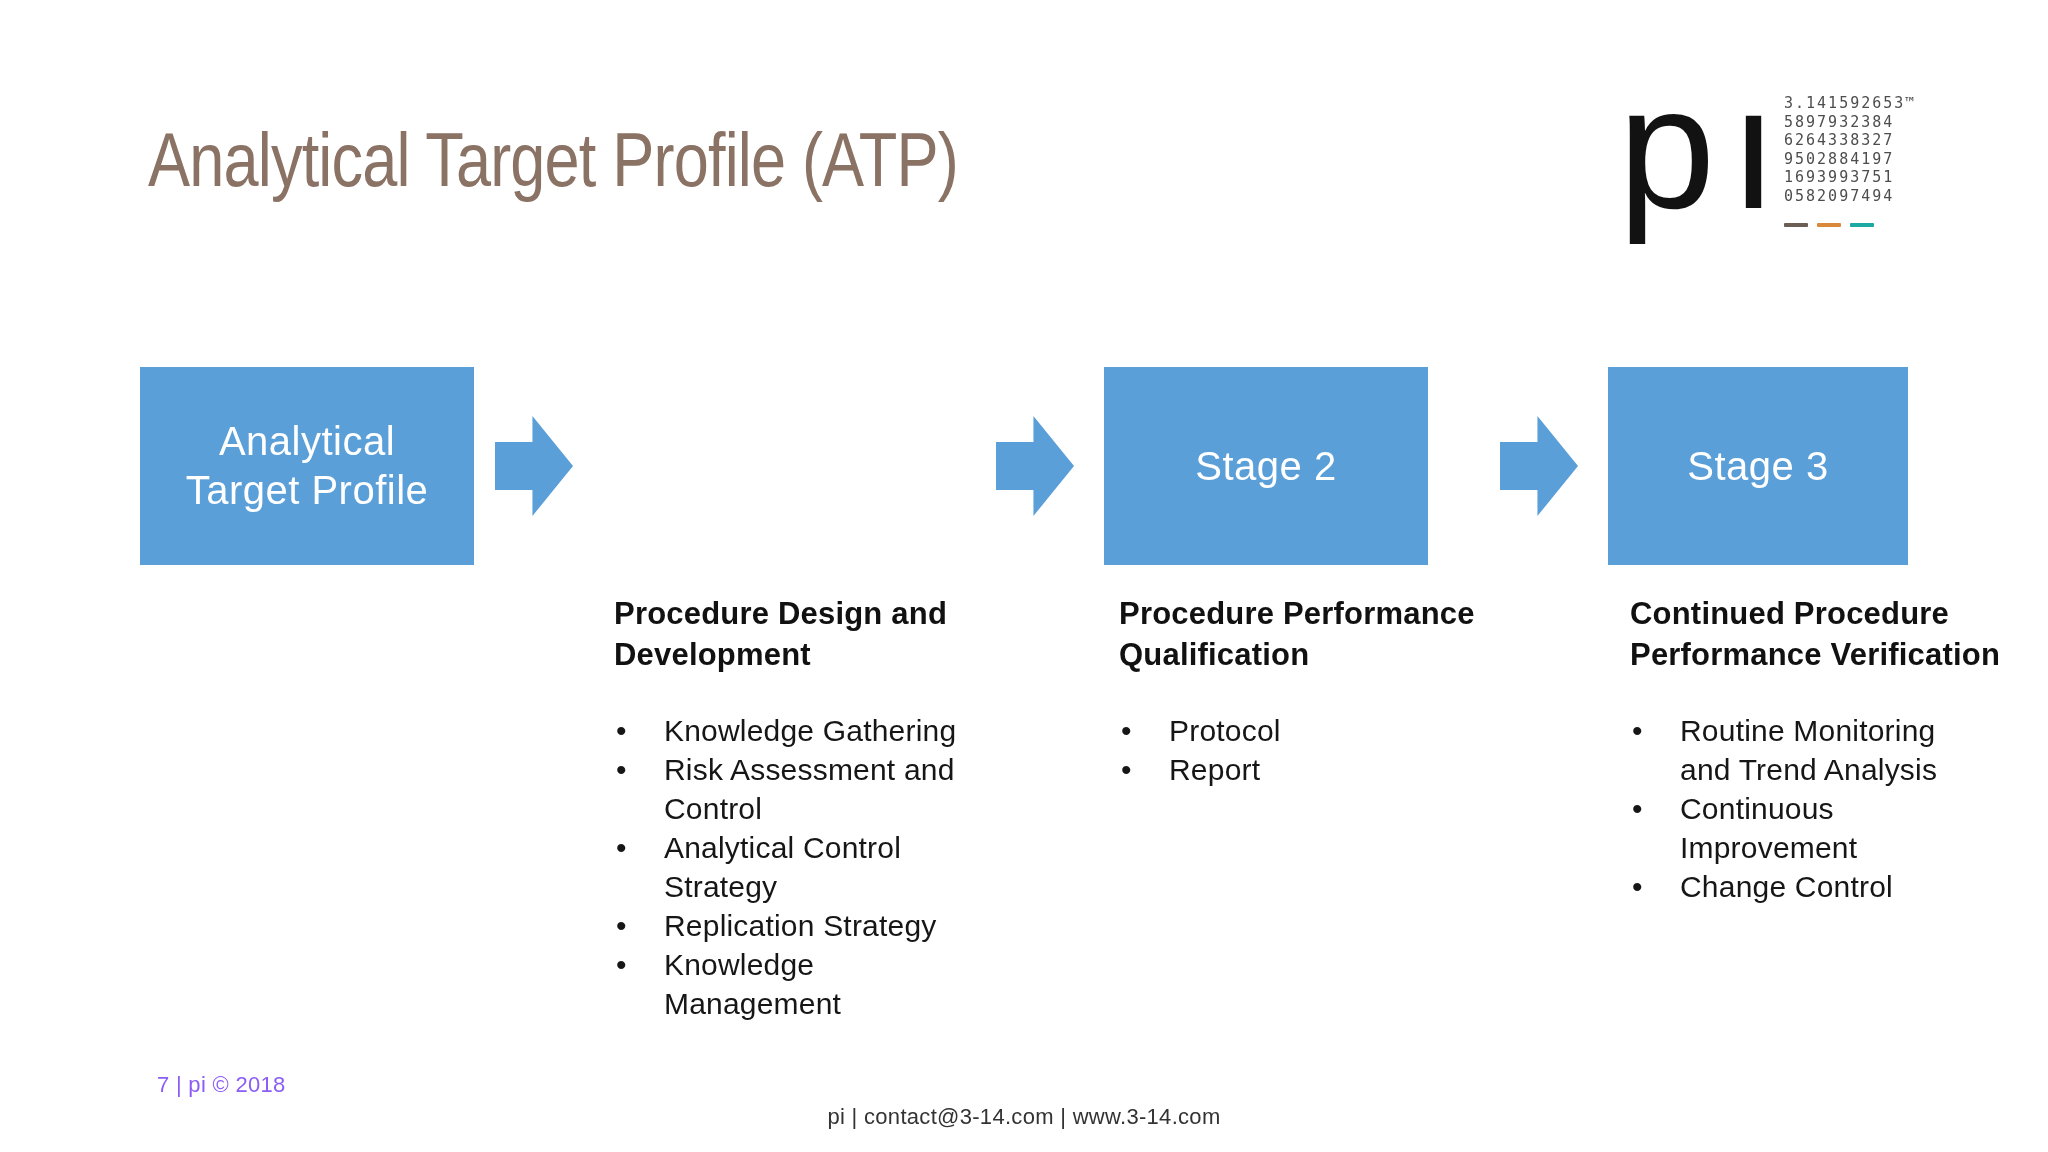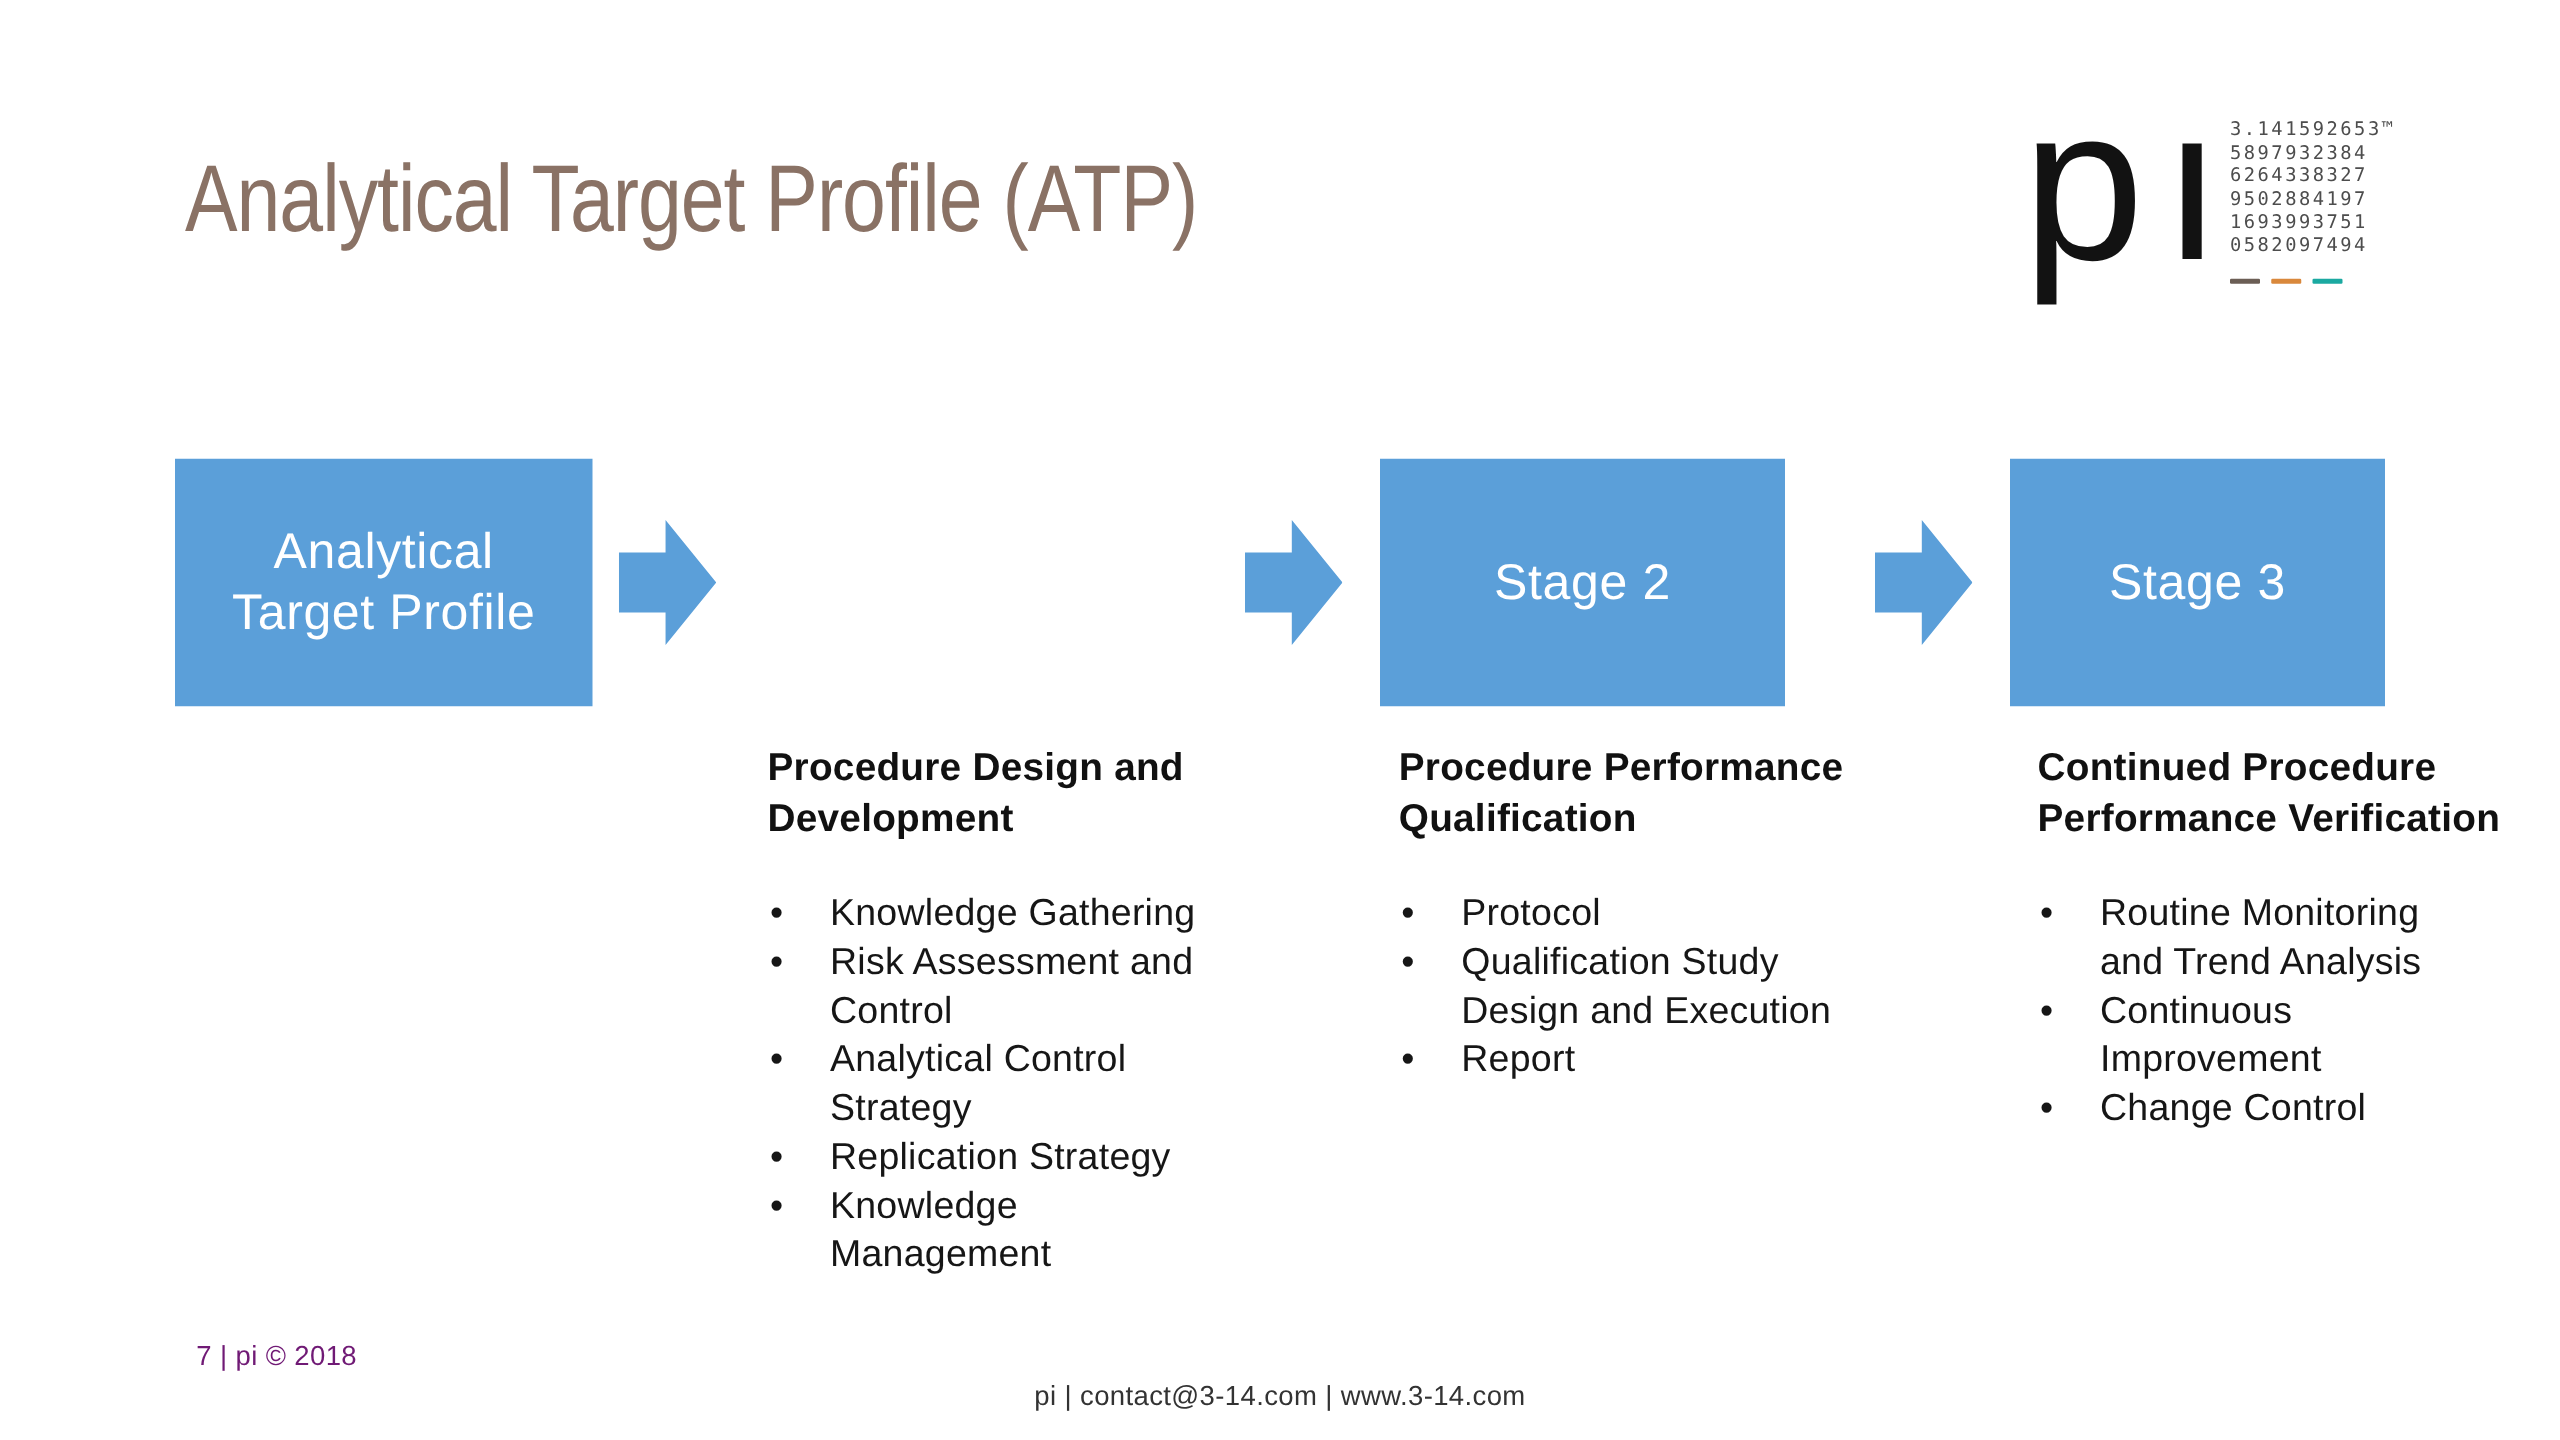--- a/index.html
+++ b/index.html
@@ -70,21 +70,21 @@
     white-space:pre-line;letter-spacing:0.2px;
   }
   .col li::before{
     content:"\2022";
     position:absolute;left:2px;top:0;
     font-size:30px;line-height:39px;color:#161616;
   }
   
   .footer-left{
     position:absolute;left:157px;top:1072px;
-    font-size:22px;color:#701a75;letter-spacing:0.3px;
+    font-size:22px;color:#8b5cf6;letter-spacing:0.3px;
   }
   .footer-center{
     position:absolute;left:0;top:1072px;width:100%;
     text-align:center;font-size:22px;color:#333333;letter-spacing:0.3px;margin-top:32px;
   }
 </style>
 </head>
 <body>
 
 <div class="slide">
@@ -129,22 +129,20 @@
       <li><span>Knowledge
 Management</span></li>
     </ul>
   </div>
 
   <div class="col col2">
     <h2>Procedure Performance
 Qualification</h2>
     <ul>
       <li><span>Protocol</span></li>
-      <li><span>Qualification Study
-Design and Execution</span></li>
       <li><span>Report</span></li>
     </ul>
   </div>
 
   <div class="col col3">
     <h2>Continued Procedure
 Performance Verification</h2>
     <ul>
       <li><span>Routine Monitoring
 and Trend Analysis</span></li>

